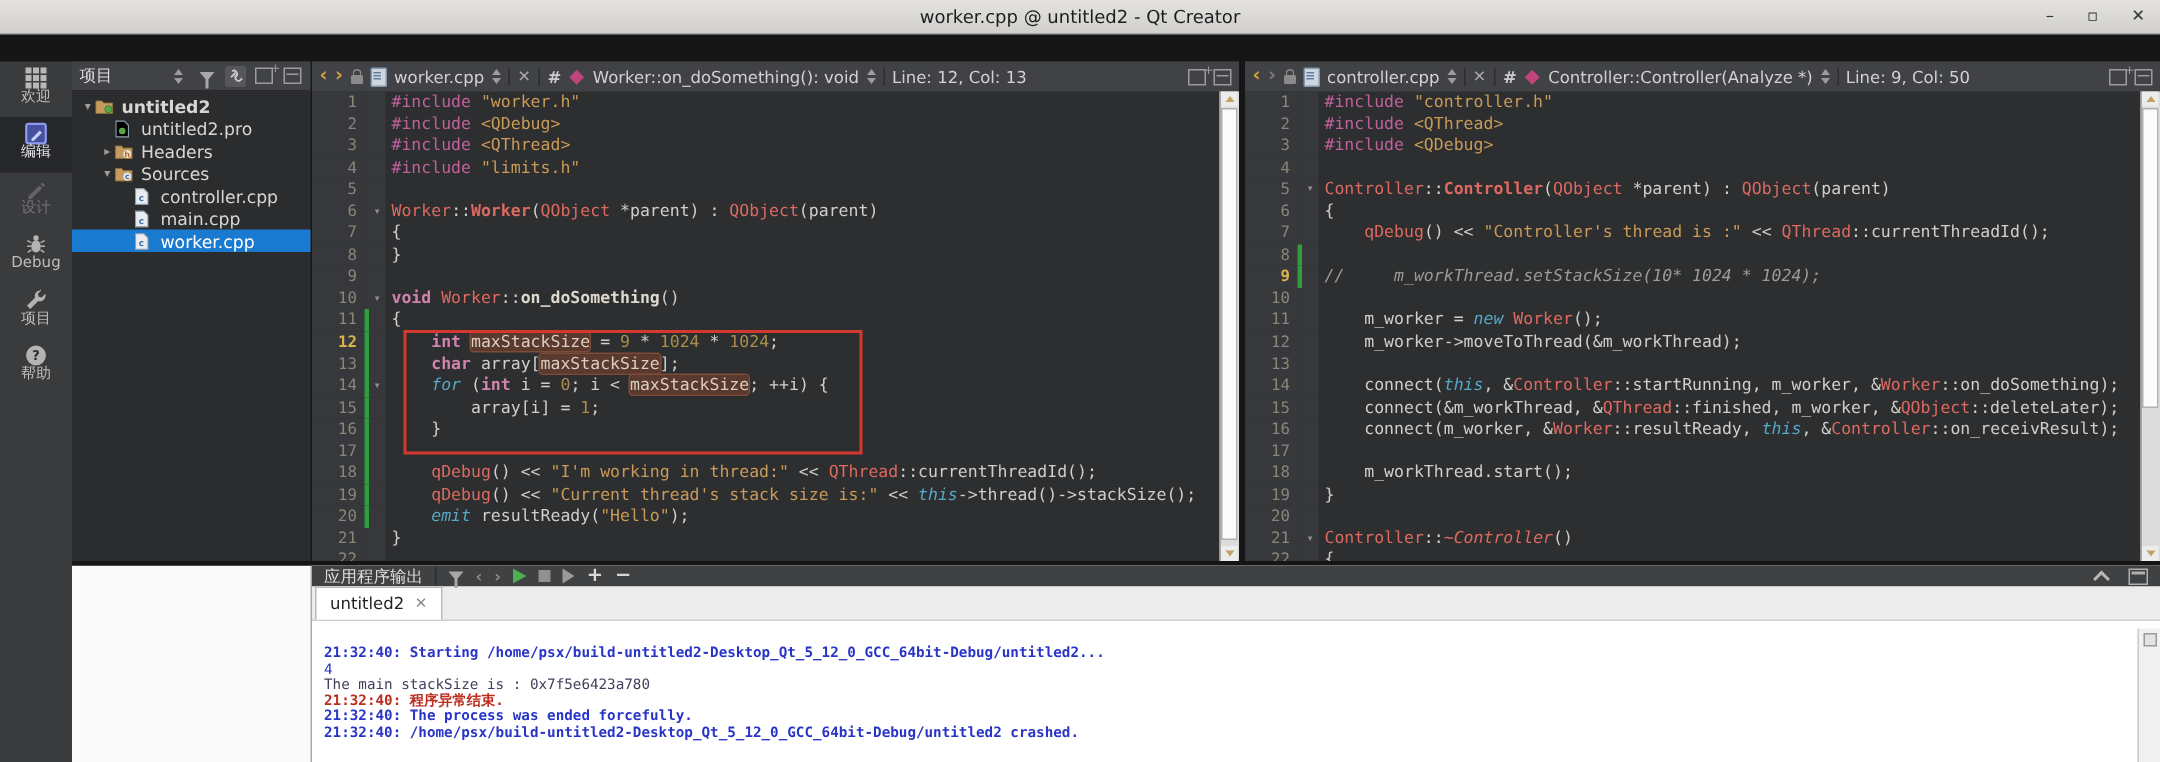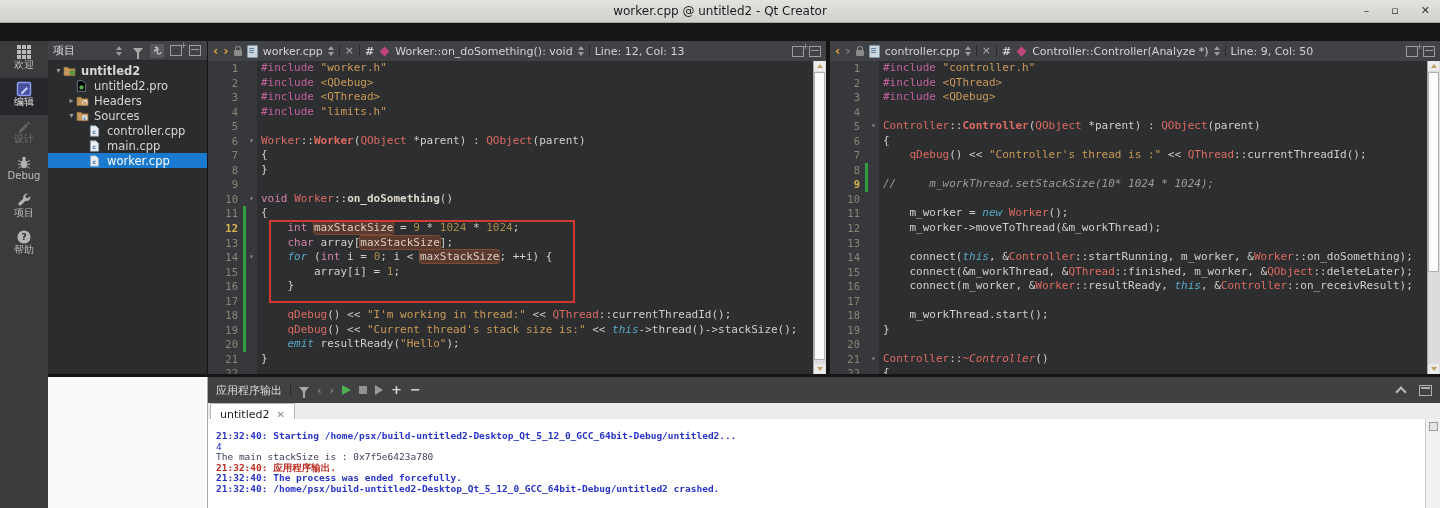--- a/index.html
+++ b/index.html
@@ -73,21 +73,21 @@
   .cl{display:flex;height:14.56px;line-height:14.56px;white-space:pre;
       font-family:"DejaVu Sans Mono","Liberation Mono",monospace;font-size:11px;}
   .gnum{width:30px;flex:none;text-align:right;padding-right:5px;color:#8a8577;background:#37383b;font-size:10.5px;}
   .gnum.cur{color:#d9b44a;font-weight:bold;}
   .gbar{width:3px;flex:none;background:#37383b;}
   .gbar.on{background:#2f9e3f;}
   .gfold{width:11px;flex:none;background:#37383b;color:#8f8f8f;font-size:8px;text-align:center;}
   .ctext{padding-left:4px;color:#cfcfca;}
   .tk-pl{color:#cfcfca;}
   .tk-pp{color:#c0619c;}
-  .tk-kw{color:#d183ae;}
+  .tk-kw{color:#d183ae;font-weight:bold;}
   .tk-kwi{color:#56a8c6;font-style:italic;}
   .tk-str{color:#ca9a58;}
   .tk-num{color:#aa8d4a;}
   .tk-cls{color:#dc6a60;}
   .tk-fn{color:#ded9cd;font-weight:bold;}
   .tk-fnc{color:#dc6a60;font-weight:bold;}
   .tk-fni{color:#dc6a60;font-style:italic;}
   .tk-cmt{color:#9b9d94;font-style:italic;}
   .tk-hl{background:#5a392e;outline:1px solid #7e4c36;border-radius:2px;color:#dccfc0;}
 
@@ -95,21 +95,21 @@
   .vs-arrow{position:absolute;left:0;width:11px;height:10px;background:#ececec;}
   .vs-arrow::after{content:"";position:absolute;left:3px;width:0;height:0;border-left:3px solid transparent;border-right:3px solid transparent;}
   .vs-up{top:0;} .vs-up::after{top:3px;border-bottom:4px solid #c2a264;}
   .vs-dn{bottom:0;} .vs-dn::after{top:3px;border-top:4px solid #c2a264;}
   .vthumb{position:absolute;left:0;width:11px;background:#fbfbfb;border:1px solid #b0b0b0;box-sizing:border-box;}
   .ann{position:absolute;border:2px solid #d4392f;pointer-events:none;}
 
   
   .hsplit{position:absolute;left:48px;top:374px;width:1392px;height:3px;background:#151515;}
   .outpanel{position:absolute;left:208px;top:377px;width:1232px;height:131px;background:#ffffff;}
-  .out-header{height:26px;background:#3f4143;color:#ddd;display:flex;align-items:center;font-size:11px;
+  .out-header{height:14px;background:#3f4143;color:#ddd;display:flex;align-items:center;font-size:11px;
               padding:0 8px;gap:8px;}
   .oh-sep{width:1px;height:12px;background:#2b2b2d;}
   .funnel{width:0;height:0;border-left:5px solid transparent;border-right:5px solid transparent;border-top:6px solid #a8a8a8;position:relative;}
   .funnel::after{content:"";position:absolute;left:-1px;top:-1px;width:2px;height:6px;background:#a8a8a8;}
   .oh-ch{color:#8a8a8a;font-size:11px;font-weight:bold;}
   .tri-run{width:0;height:0;border-left:9px solid #4caf50;border-top:5px solid transparent;border-bottom:5px solid transparent;}
   .stop-ic{width:8px;height:8px;background:#909090;}
   .tri-dbg{width:0;height:0;border-left:8px solid #9a9a9a;border-top:5px solid transparent;border-bottom:5px solid transparent;}
   .pm{color:#d8d8d8;font-size:13px;line-height:16px;font-weight:bold;}
   .oh-right{margin-left:auto;display:flex;align-items:center;gap:14px;}
@@ -444,21 +444,21 @@
     <div class="out-tabs">
       <span class="out-tab">
         <span>untitled2</span>
         <span class="tab-x">✕</span>
       </span>
     </div>
     <div class="out-body">
         <div class="out-line oc-info">21:32:40: Starting /home/psx/build-untitled2-Desktop_Qt_5_12_0_GCC_64bit-Debug/untitled2...</div>
         <div class="out-line oc-info-reg">4</div>
         <div class="out-line oc-std">The main stackSize is : 0x7f5e6423a780</div>
-        <div class="out-line oc-errb">21:32:40: 应用程序输出.</div>
+        <div class="out-line oc-errb">21:32:40: 程序异常结束.</div>
         <div class="out-line oc-info">21:32:40: The process was ended forcefully.</div>
         <div class="out-line oc-info">21:32:40: /home/psx/build-untitled2-Desktop_Qt_5_12_0_GCC_64bit-Debug/untitled2 crashed.</div>
       </div>
     <div class="out-scroll">
       <span class="os-ic"></span>
     </div>
   </div>
 
 </div>
 

